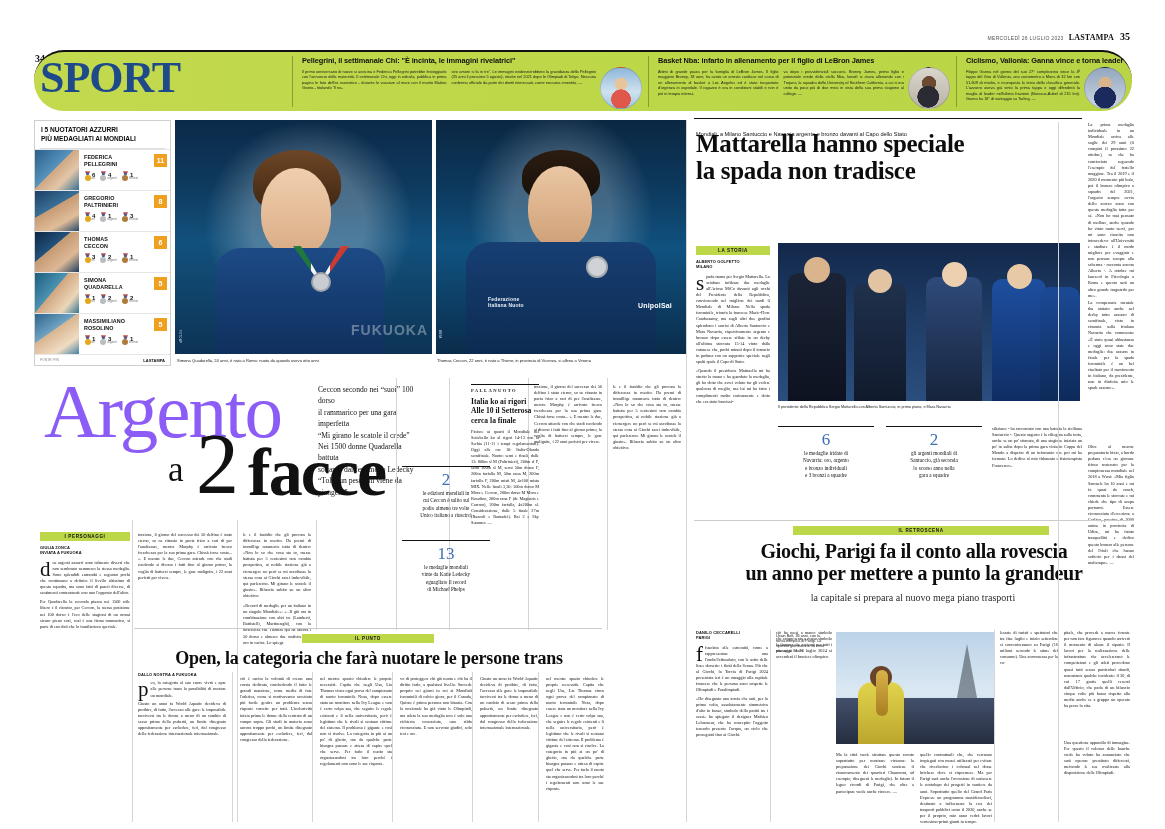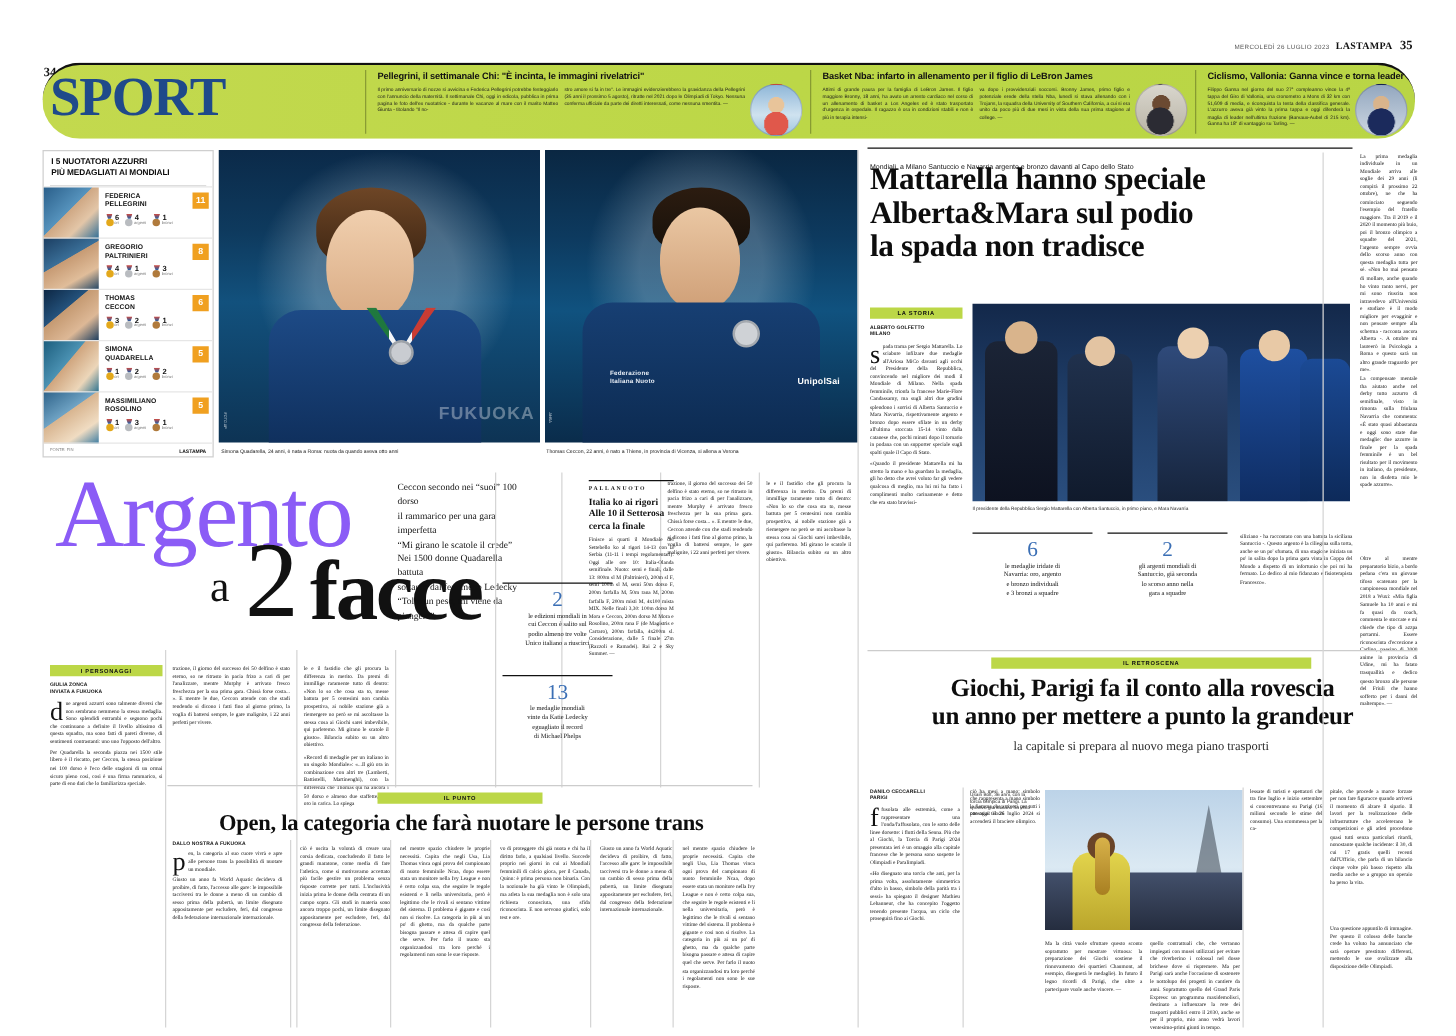--- a/index.html
+++ b/index.html
@@ -620,21 +620,20 @@
   <div class="tx" style="position:absolute; left:613px; top:384px; width:68px;">le e il fastidio che gli procura la differenza in merito. Da premi di immillige raramente tutto di dentro: «Non lo so che cosa sta to, messe battuta per 5 centesimi non cambia prospettiva, ai nobile stazione già a riemergere no però se mi ascoltasse la stessa cosa ai Giochi sarei imbevibile, qui parleremo. Mi girano le scatole il giusto». Bilancia subito su un altro obiettivo.</div>
 
   <div class="hrule" style="left:694px; top:118px; width:388px;"></div>
   <div style="position:absolute; left:696px; top:122px; width:388px;">
     <span style="font-family:'Liberation Sans',sans-serif; font-size:5.6px; color:#111;">Mondiali, a Milano Santuccio e Navarria argento e bronzo davanti al Capo dello Stato</span>
   </div>
   <div style="position:absolute; left:696px; top:130px; width:400px;
               font-family:'Liberation Serif',serif; font-weight:700; font-size:25px;
               line-height:1.08; color:#0d0d0d; letter-spacing:-.3px;">
     <div>Mattarella hanno speciale</div>
-    <div>Alberta&amp;Mara sul podio</div>
     <div>la spada non tradisce</div>
   </div>
 
   <div style="position:absolute; left:696px; top:246px; width:74px;">
     <div class="kicker-green">LA STORIA</div>
     <div class="byline" style="margin-top:4px;">ALBERTO GOLFETTO</div>
     <div class="byline loc">MILANO</div>
     <div class="tx dropcap" style="margin-top:4px;">spada trama per Sergio Mattarella. Lo sciabure infilzare due medaglie all'Ariosa MiCo davanti agli occhi del Presidente della Repubblica, convincendo nel migliore dei modi il Mondiale di Milano. Nella spada femminile, trionfa la francese Marie-Flore Candassamy, ma sugli altri due gradini splendono i sorrisi di Alberta Santuccio e Mara Navarria, rispettivamente argento e bronzo dopo essere sfilate in un derby all'ultima stoccata 15-14 vinto dalla catanese che, pochi minuti dopo il tornario in podana con un supporter speciale sugli spalti quale il Capo di Stato.</div>
     <div class="tx" style="margin-top:3px;">«Quando il presidente Mattarella mi ha stretto la mano e ha guardato la medaglia, gli ho detto che avrei voluto far gli vedere qualcosa di meglio, ma lui mi ha fatto i complimenti molto carinamente e detto che era stato bravissi-</div>
   </div>

